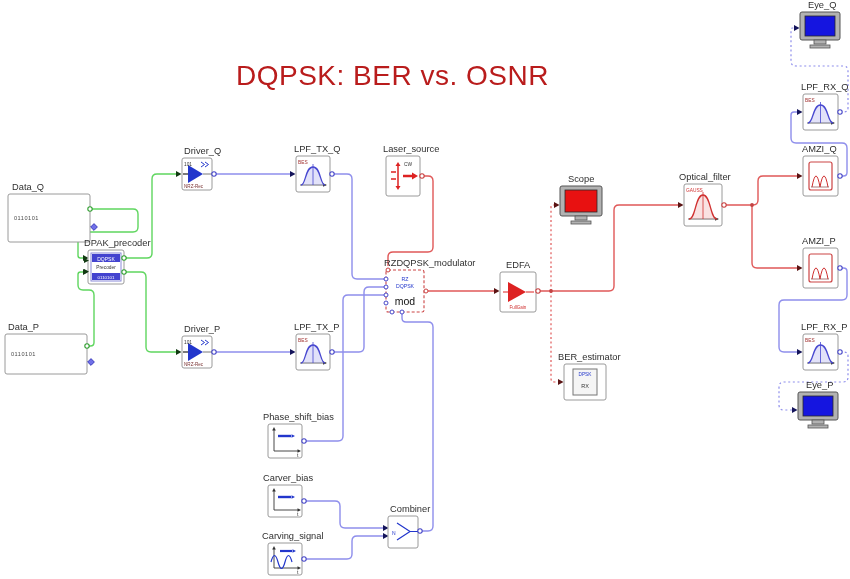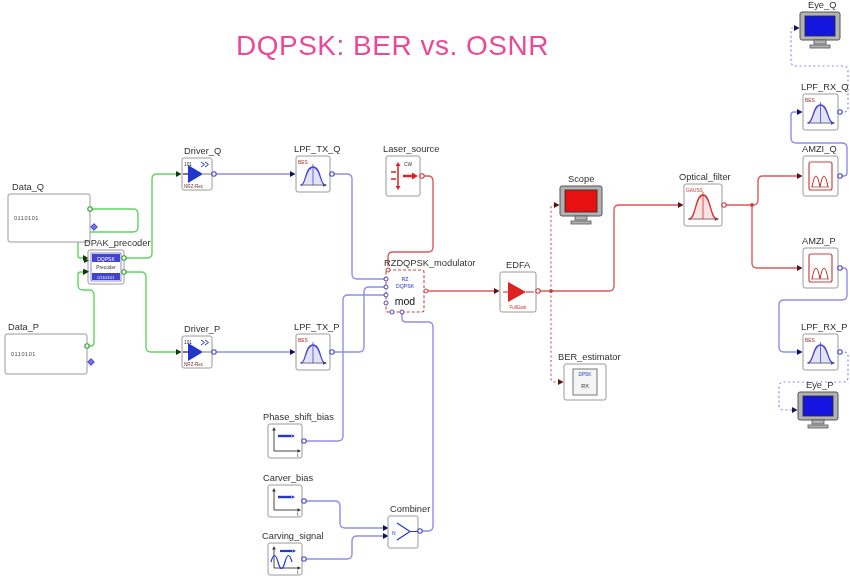--- a/index.html
+++ b/index.html
@@ -7,21 +7,21 @@
           font-family:"Liberation Sans",sans-serif;}
   .title{position:absolute;left:236px;top:30px;font-size:28px;font-weight:500;
          letter-spacing:.5px;white-space:nowrap;}
   svg{position:absolute;left:0;top:0;}
   svg text{font-family:"Liberation Sans","DejaVu Sans",sans-serif;}
 </style>
 </head>
 <body>
 
 <div class="canvas">
-  <div class="title" style="color: #ec4899;">DQPSK: BER vs. OSNR</div>
+  <div class="title" style="color: #b91c1c; margin-top: 30px;">DQPSK: BER vs. OSNR</div>
   <svg width="850" height="579" viewBox="0 0 850 579">
       <g>
         <path d="M90 209 L133 209 Q138 209 138 214 L138 227 Q138 232 133 232 L83 232 Q78 232 78 237 L78 255.5 Q78 258 80.5 258 L83 258" fill="none" stroke="#5fd65f" stroke-width="1.4" stroke-linejoin="round"></path>
         <path d="M88.5 258 L83 261 L83 255 Z" fill="#123a12"></path>
         <path d="M87 346 L90.5 346 Q94 346 94 342.5 L94 295 Q94 290 89 290 L83 290 Q78 290 78 285 L78 274.5 Q78 272 80.5 272 L83 272" fill="none" stroke="#5fd65f" stroke-width="1.4" stroke-linejoin="round"></path>
         <path d="M88.5 272 L83 275 L83 269 Z" fill="#123a12"></path>
         <path d="M124 258 L147 258 Q152 258 152 253 L152 179 Q152 174 157 174 L176 174" fill="none" stroke="#5fd65f" stroke-width="1.4" stroke-linejoin="round"></path>
         <path d="M181.5 174 L176 177 L176 171 Z" fill="#123a12"></path>
         <path d="M124 272 L141 272 Q146 272 146 277 L146 347 Q146 352 151 352 L176 352" fill="none" stroke="#5fd65f" stroke-width="1.4" stroke-linejoin="round"></path>
         <path d="M181.5 352 L176 355 L176 349 Z" fill="#123a12"></path>

